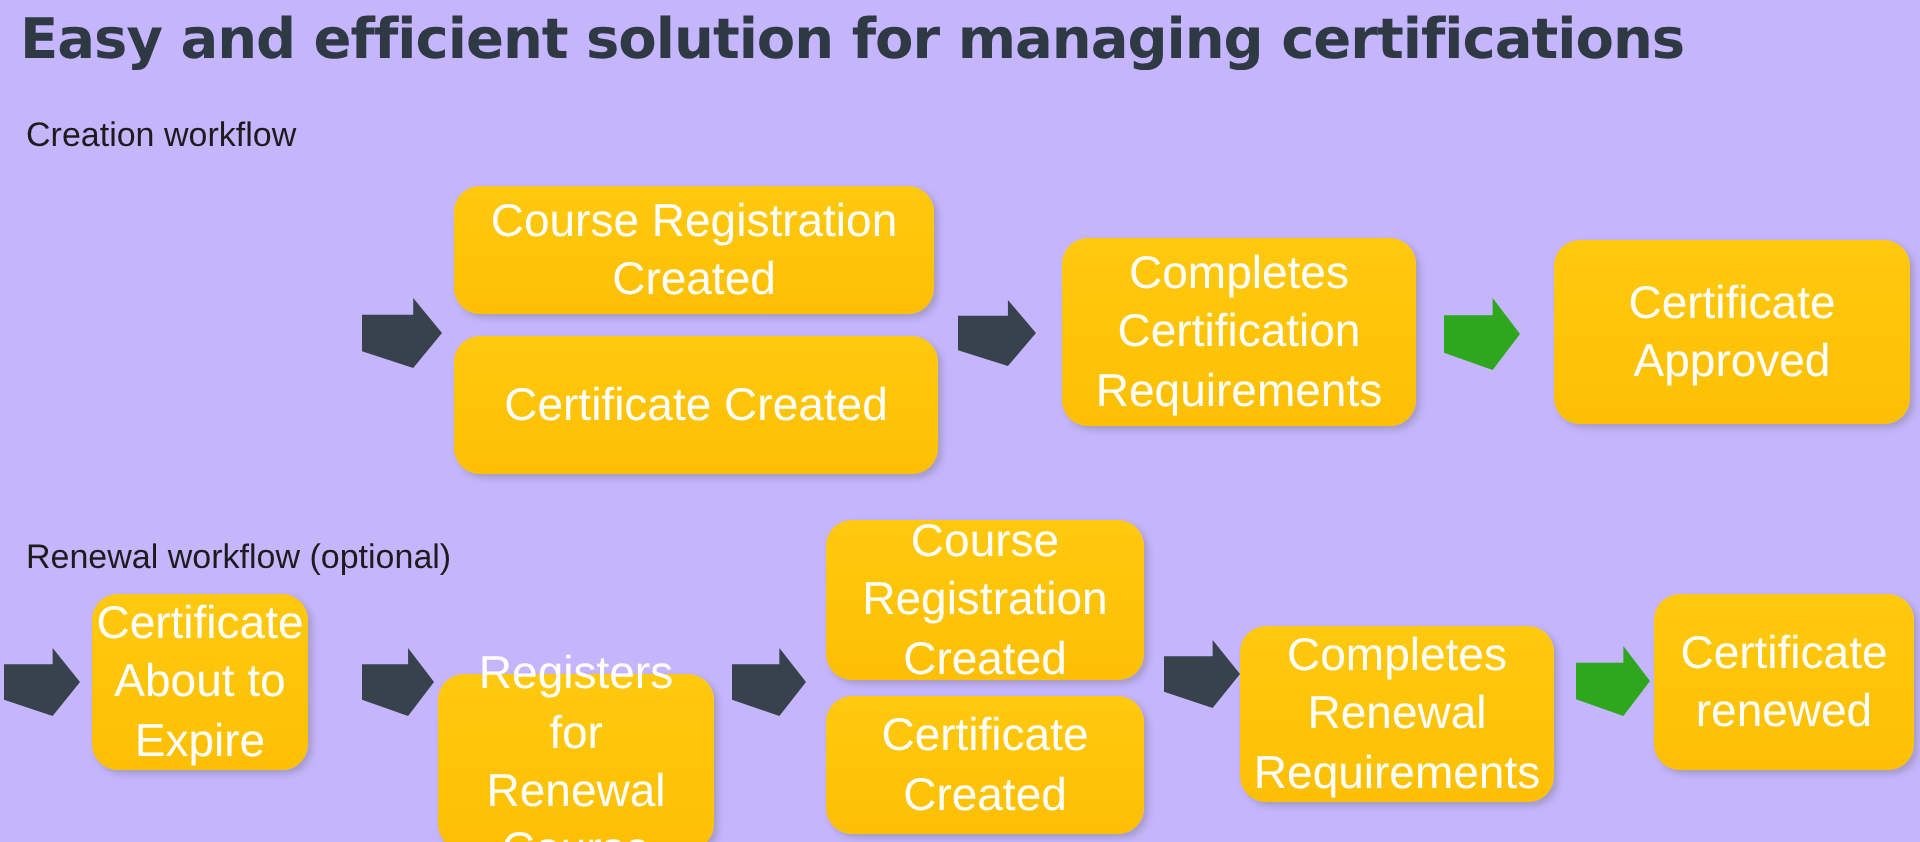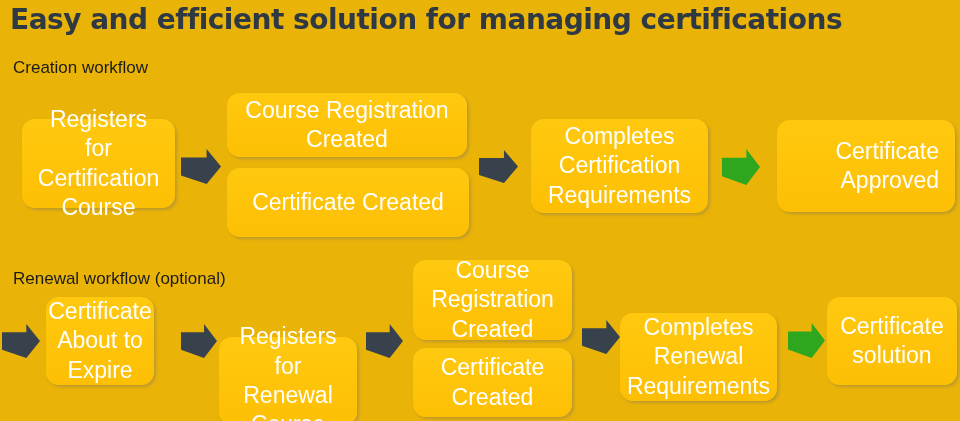--- a/index.html
+++ b/index.html
@@ -1,18 +1,18 @@
 <!DOCTYPE html>
 <html><head>
 <meta charset="utf-8">
 <style>
   html,body { margin:0; padding:0; background:#F7F7F7; }
   .canvas {
     position:relative; width:960px; height:421px;
-    background:#eab308; overflow:hidden;
+    background:#c4b5fd; overflow:hidden;
     font-family:"Liberation Sans", sans-serif;
   }
   .title {
     position:absolute; left:10px; top:3px; margin:0;
     font-family:"DejaVu Sans", sans-serif;
     font-weight:bold; font-size:28px; letter-spacing:-0.5px;
     color:#2E3944; white-space:nowrap;
   }
   .section-label {
     position:absolute; font-size:17px; color:#1C1C1C; white-space:nowrap;text-align:center;
@@ -20,38 +20,37 @@
   .node {
     position:absolute; box-sizing:border-box;
     display:flex; align-items:center; justify-content:center;
     text-align:center; color:#FFFFFF;
     font-size:23px; line-height:1.28;
     border-radius:13px; padding:4px 12px;
     background:linear-gradient(180deg,#FFC90F 0%,#FDBF04 100%);
     box-shadow:2px 2px 3px rgba(110,110,110,0.35);
   }
   .node.wide { padding:4px 14px; }
-  .node.tight { padding:0 16px;text-align:right; }
+  .node.tight { padding:0 16px; }
   .arrow {
     position:absolute;
     clip-path:polygon(0 24%, 64% 24%, 64% 0, 100% 50%, 64% 100%, 0 76%);
   }
   .arrow.dark  { background:#37424D; }
   .arrow.green { background:#2EA71E; }
 </style>
 </head>
 <body>
 
 <div class="canvas">
 
   <h1 class="title">Easy and efficient solution for managing certifications</h1>
 
   <div class="section-label" style="left:13px; top:58px;">Creation workflow</div>
 
-  <div class="node" style="left:22px; top:119px; width:153px; height:89px;">Registers for Certification Course</div>
 
   <div class="arrow dark" style="left:181px; top:149px; width:40px; height:35px;"></div>
 
   <div class="node wide" style="left:227px; top:93px; width:240px; height:64px;">Course Registration Created</div>
 
   <div class="node wide" style="left:227px; top:168px; width:242px; height:69px;">Certificate Created</div>
 
   <div class="arrow dark" style="left:479px; top:150px; width:39px; height:33px;"></div>
 
   <div class="node" style="left:531px; top:119px; width:177px; height:94px;">Completes Certification Requirements</div>
@@ -75,15 +74,15 @@
   <div class="node" style="left:413px; top:260px; width:159px; height:80px;">Course Registration Created</div>
 
   <div class="node" style="left:413px; top:348px; width:159px; height:69px;">Certificate Created</div>
 
   <div class="arrow dark" style="left:582px; top:320px; width:38px; height:34px;"></div>
 
   <div class="node" style="left:620px; top:297px; width:157px; height:88px;margin-top:16px;">Completes Renewal Requirements</div>
 
   <div class="arrow green" style="left:788px; top:323px; width:37px; height:35px;"></div>
 
-  <div class="node" style="left:827px; top:297px; width:130px; height:88px;">Certificate solution</div>
+  <div class="node" style="left:827px; top:297px; width:130px; height:88px;">Certificate renewed</div>
 
 </div>
 
 </body></html>

